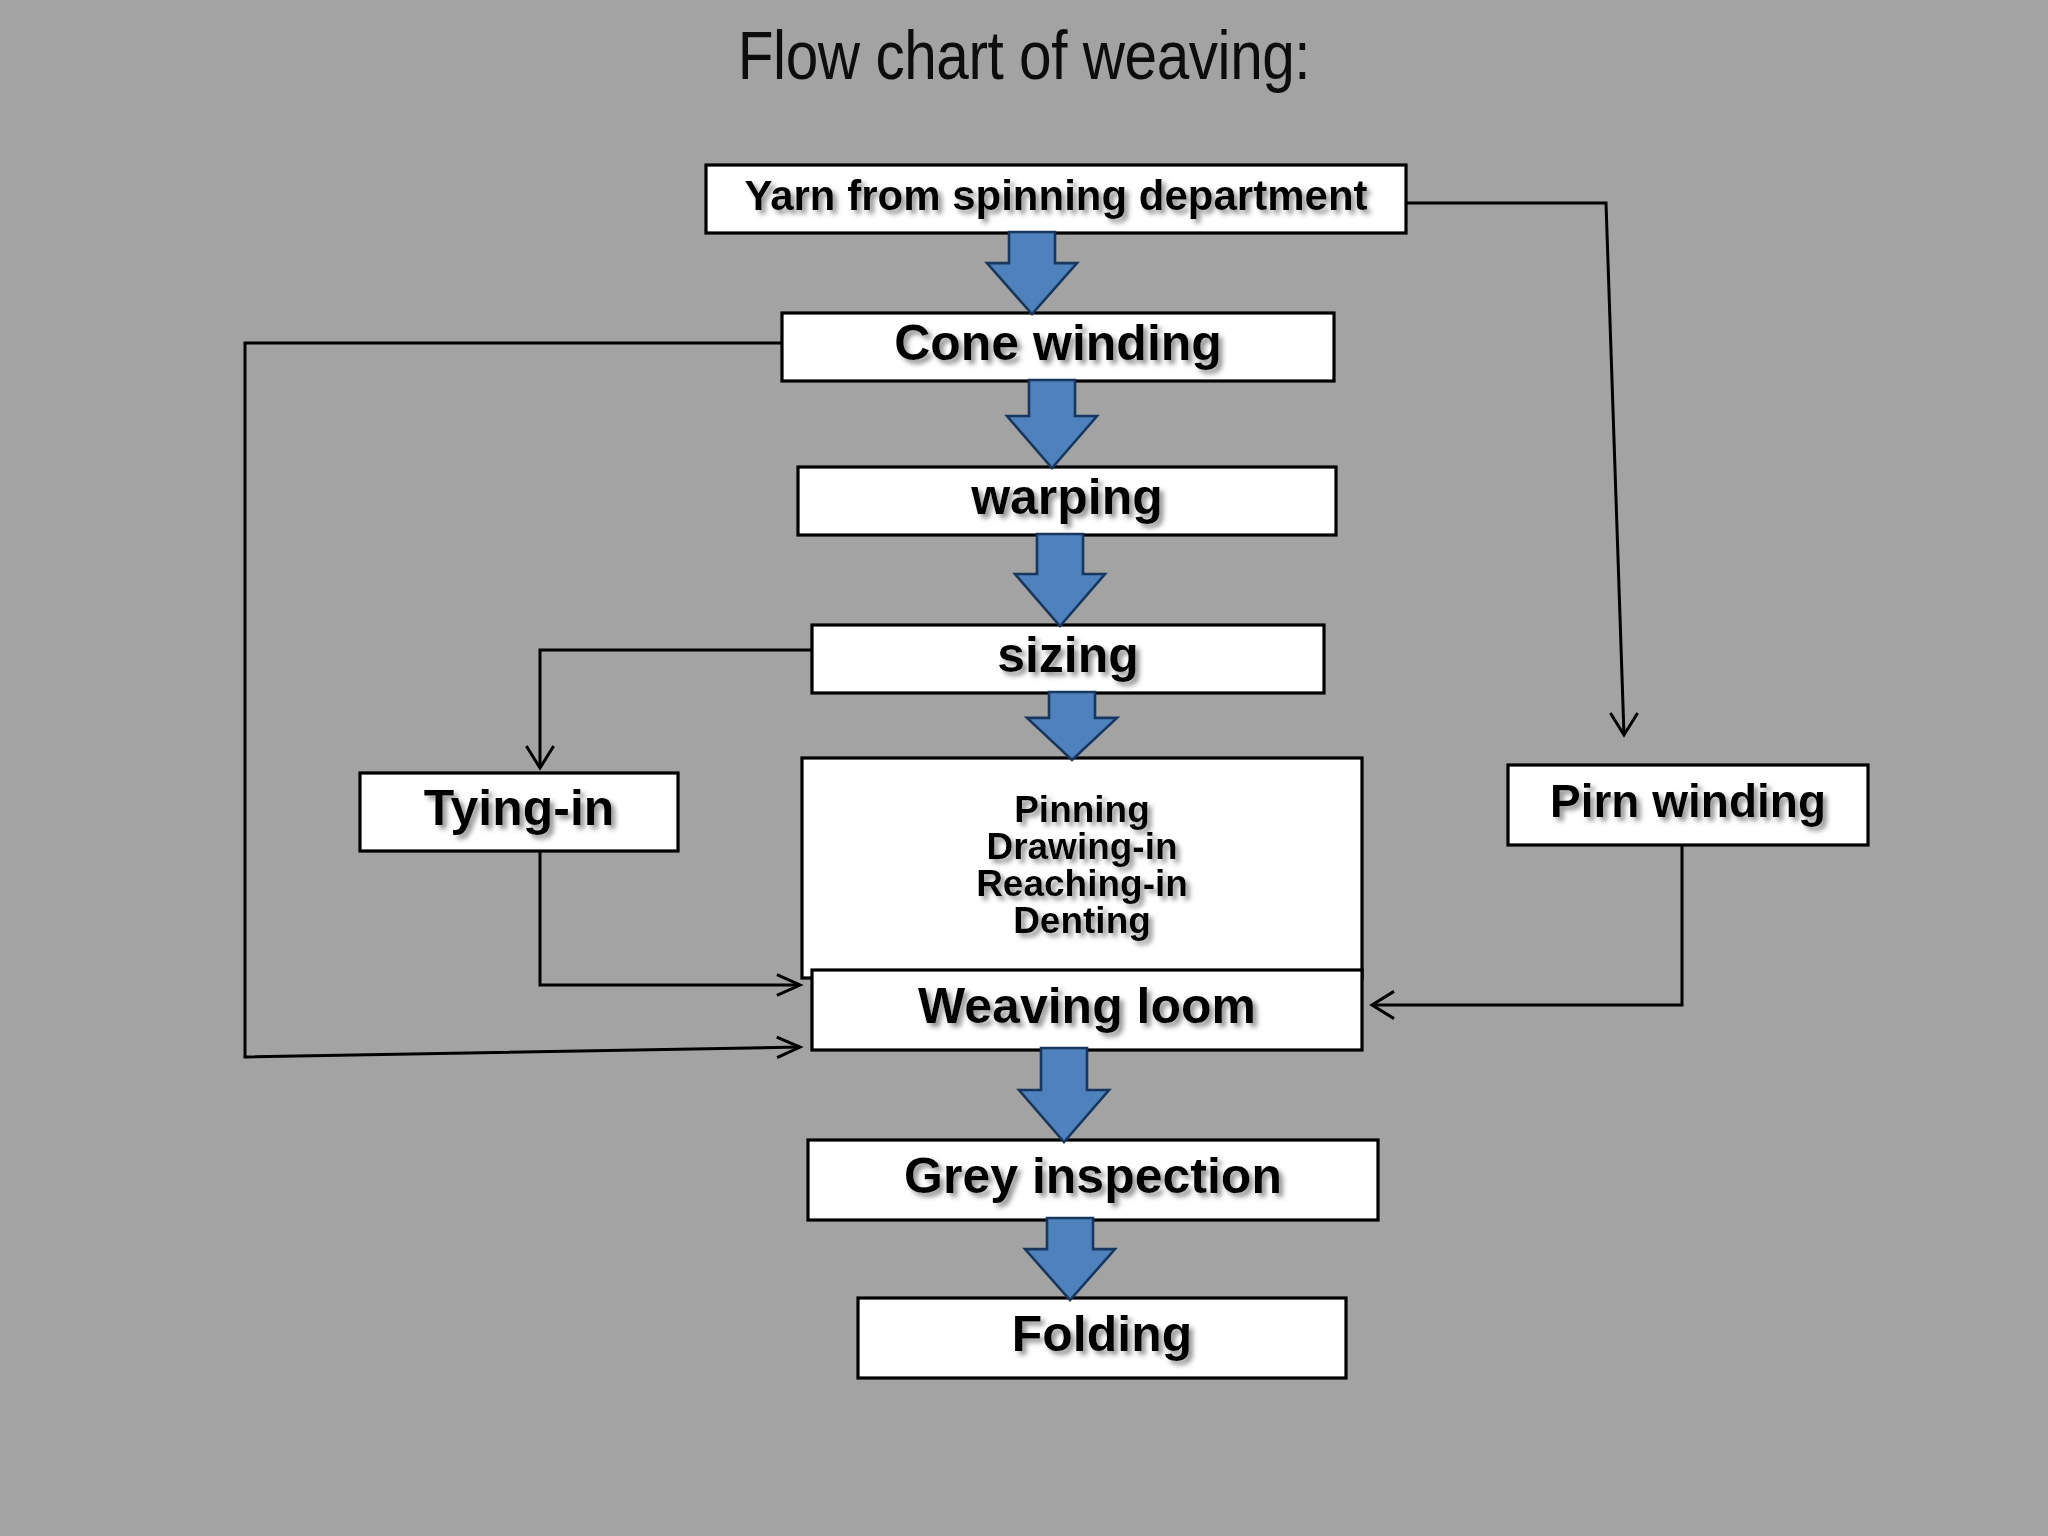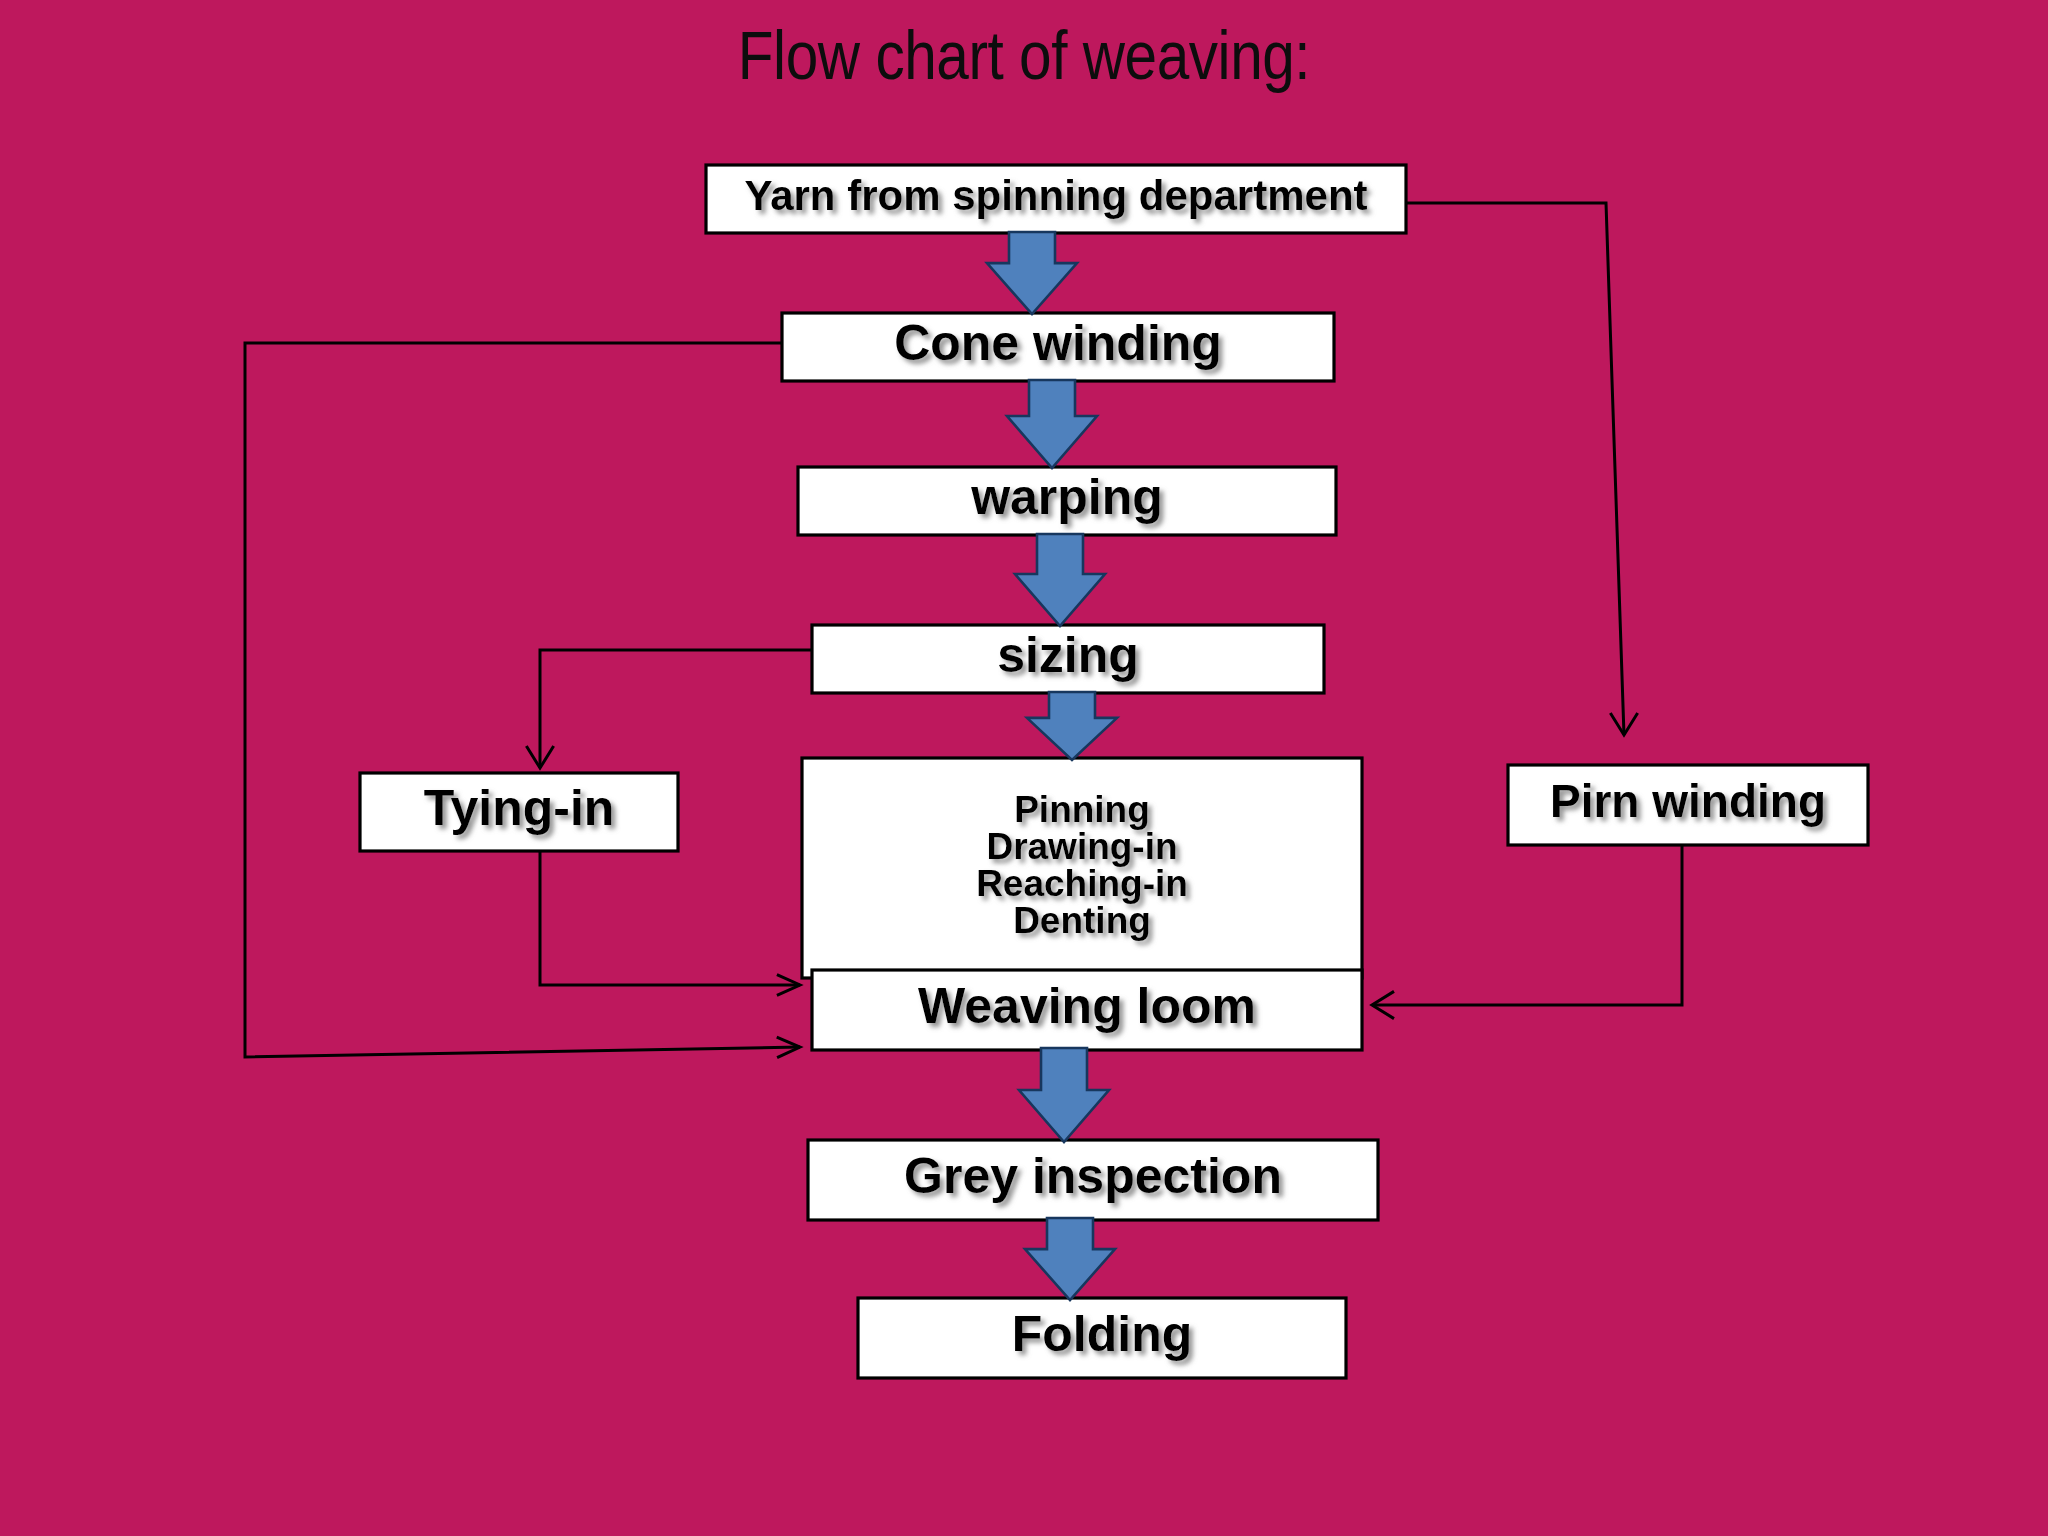--- a/index.html
+++ b/index.html
@@ -11,21 +11,21 @@
   body {
     width: 2048px;
     height: 1536px;
     overflow: hidden;
     font-family: "Liberation Sans", sans-serif;
   }
   #slide {
     position: relative;
     width: 2048px;
     height: 1536px;
-    background: #be185d;
+    background: #a3a3a3;
   }
   #title {
     position: absolute;
     left: 0;
     top: 14px;
     width: 2048px;
     text-align: center;
     font-family: "Liberation Sans", sans-serif;
     font-weight: 400;
     font-size: 68px;

